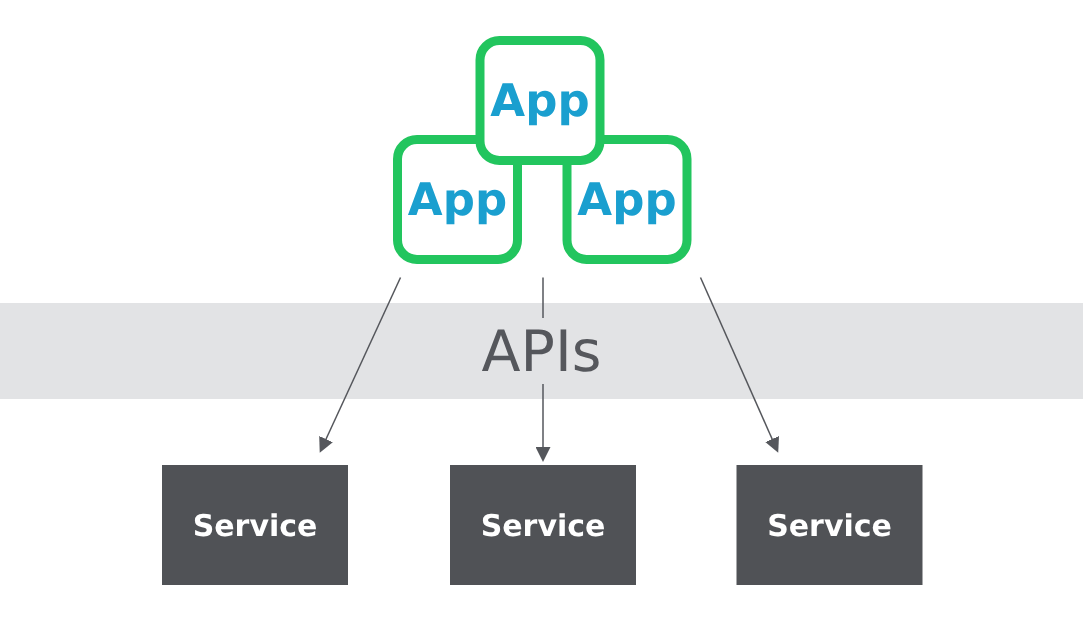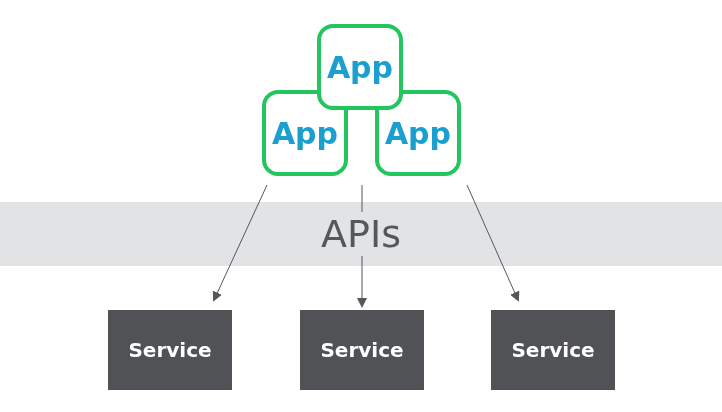--- a/index.html
+++ b/index.html
@@ -1,21 +1,21 @@
 <!DOCTYPE html>
 <html><head>
 <meta charset="utf-8">
 <style>
   html, body { margin:0; padding:0; background:#ffffff; }
   body { width:722px; height:412px; position:relative; overflow:hidden; font-family:"DejaVu Sans", sans-serif; }
   .band { position:absolute; left:0; top:202px; width:722px; height:64px; background:#e2e3e5; }
   .apis { position:absolute; left:0; top:202px; width:722px; height:64px; text-align:center; line-height:64px; font-size:38px; font-weight:normal; color:#55575c; letter-spacing:0px; }
   .apis span { background:#e2e3e5; padding:0 6px; position:relative; z-index:3; }
   svg.lines { position:absolute; left:0; top:0; z-index:2; }
-  .app { position:absolute; width:86px; height:86px; border:4px solid #22c55e; border-radius:16px; background:#ffffff; box-sizing:border-box; display:flex; align-items:center; justify-content:center; color:#1a9fcf; font-weight:bold; font-size:30px; z-index:4; }
+  .app { position:absolute; width:86px; height:86px; border:6px solid #22c55e; border-radius:16px; background:#ffffff; box-sizing:border-box; display:flex; align-items:center; justify-content:center; color:#1a9fcf; font-weight:bold; font-size:30px; z-index:4; }
   .svc { position:absolute; top:310px; width:124px; height:80px; background:#505256; color:#ffffff; font-weight:bold; font-size:20px; display:flex; align-items:center; justify-content:center; z-index:4;text-align:right; }
 </style>
 </head>
 <body>
 
 <div class="band"></div>
 
 <svg class="lines" width="722" height="412">
   <defs>
     <marker id="ah" markerWidth="10" markerHeight="10" refX="8" refY="5" orient="auto" markerUnits="userSpaceOnUse">

